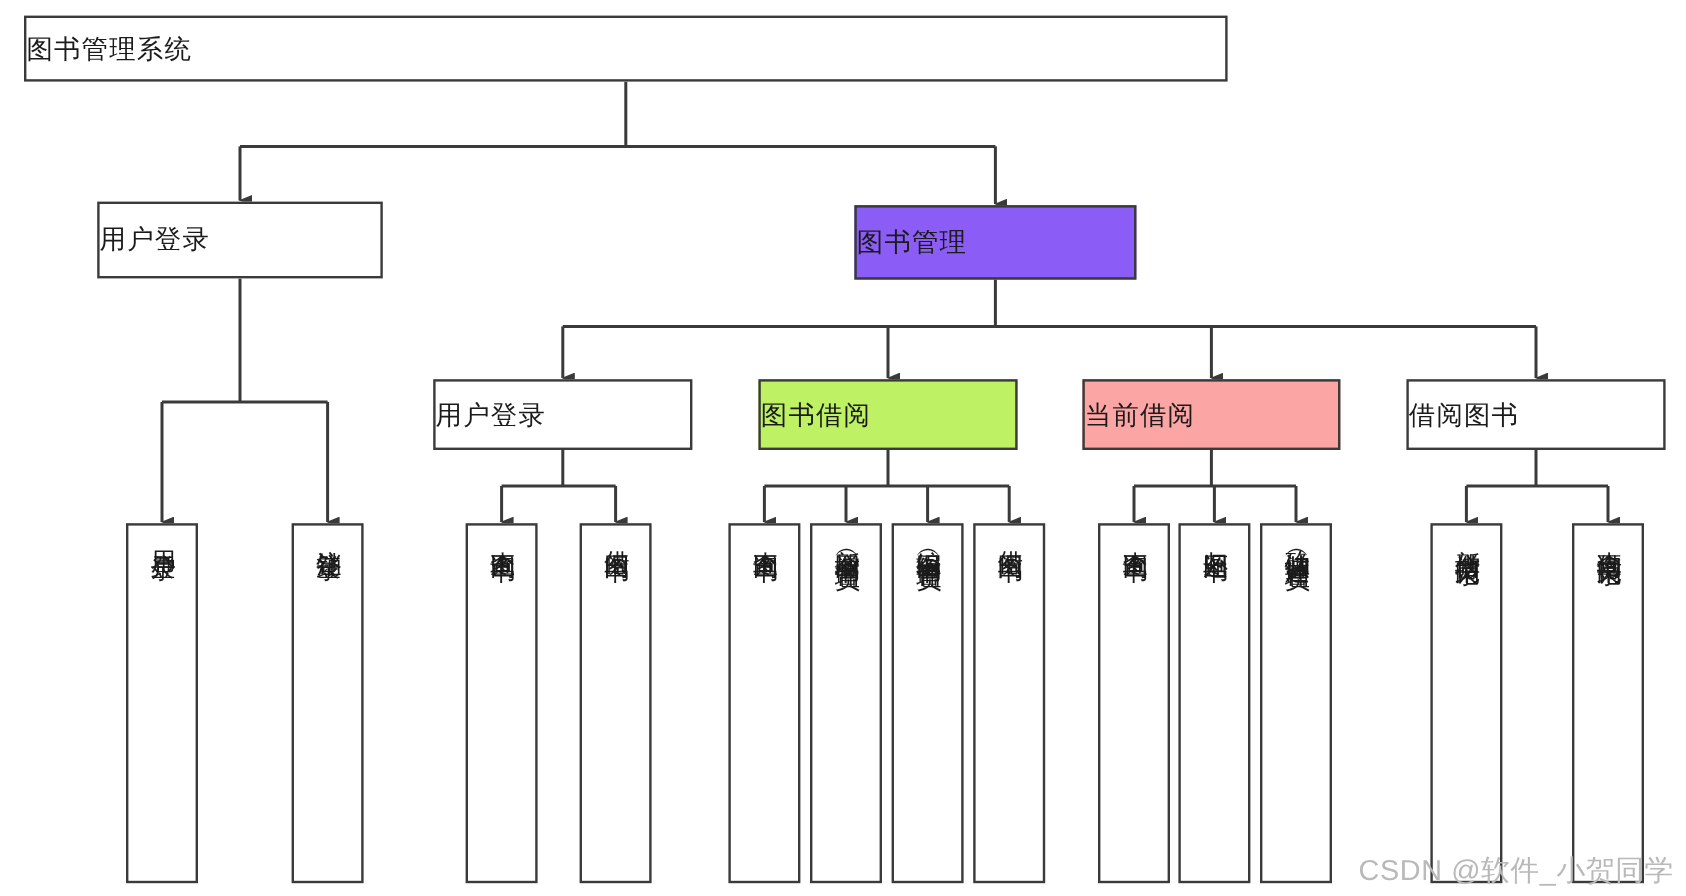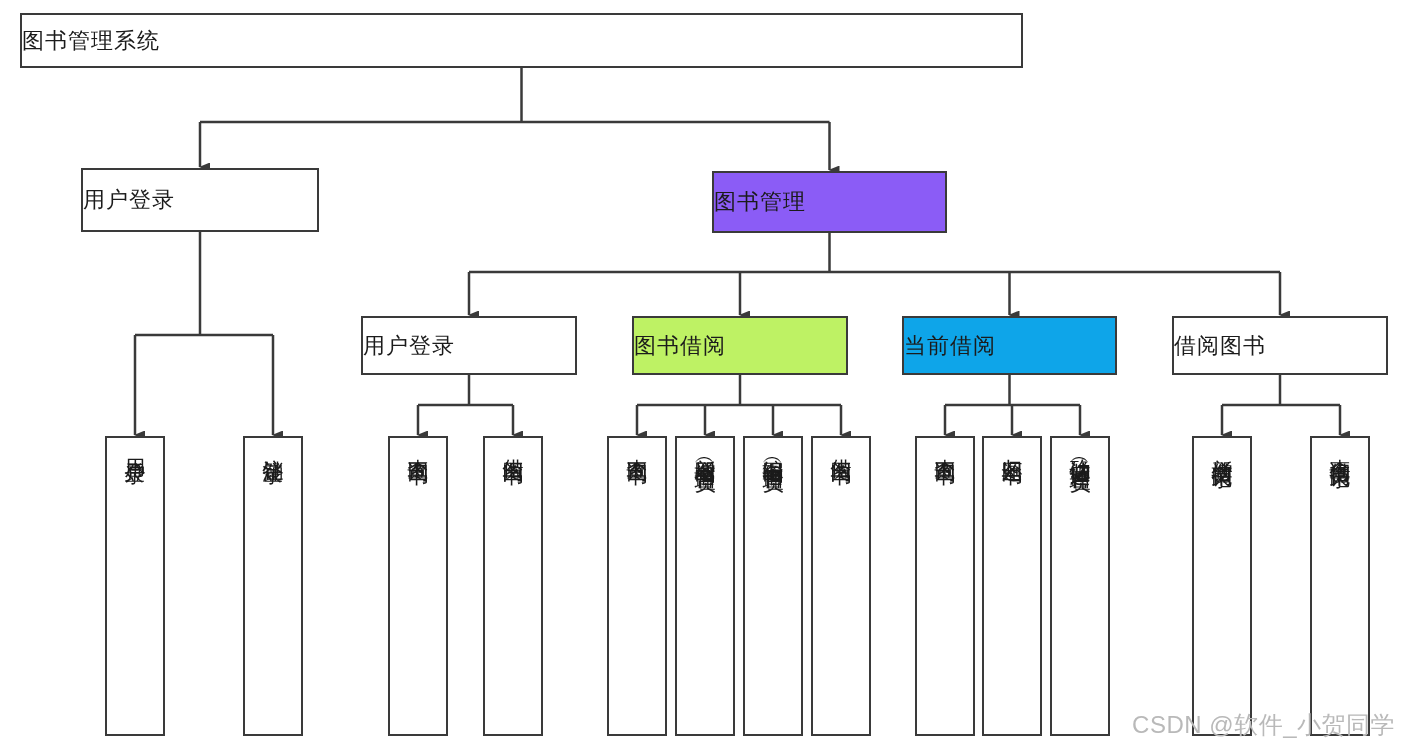--- a/index.html
+++ b/index.html
@@ -118,21 +118,21 @@
       </div>
       <div class="node horiz" style="left: 712px; top: 171px; width: 235px; height: 62px; border-color: rgb(58, 58, 58); background: #8b5cf6; color: rgb(27, 27, 27);">
         <span>图书管理</span>
       </div>
       <div class="node horiz" style="left: 361px; top: 316px; width: 216px; height: 59px; border-color: rgb(58, 58, 58); background: rgb(255, 255, 255); color: rgb(27, 27, 27);">
         <span>用户登录</span>
       </div>
       <div class="node horiz" style="left: 632px; top: 316px; width: 216px; height: 59px; border-color: rgb(58, 58, 58); background: #bef264; color: rgb(27, 27, 27);">
         <span>图书借阅</span>
       </div>
-      <div class="node horiz" style="left: 902px; top: 316px; width: 215px; height: 59px; border-color: rgb(58, 58, 58); background: #0ea5e9; color: rgb(27, 27, 27);">
+      <div class="node horiz" style="left: 902px; top: 316px; width: 215px; height: 59px; border-color: rgb(58, 58, 58); background: #fca5a5; color: rgb(27, 27, 27);">
         <span>当前借阅</span>
       </div>
       <div class="node horiz" style="left: 1172px; top: 316px; width: 216px; height: 59px; border-color: rgb(58, 58, 58); background: rgb(255, 255, 255); color: rgb(27, 27, 27);">
         <span>借阅图书</span>
       </div>
       <div class="node vert" style="left: 105px; top: 436px; width: 60px; height: 300px; border-color: rgb(58, 58, 58); background: rgb(255, 255, 255); color: rgb(27, 27, 27);">
         <span>用户登录</span>
       </div>
       <div class="node vert" style="left: 243px; top: 436px; width: 60px; height: 300px; border-color: rgb(58, 58, 58); background: rgb(255, 255, 255); color: rgb(27, 27, 27);">
         <span>注销登录</span>

